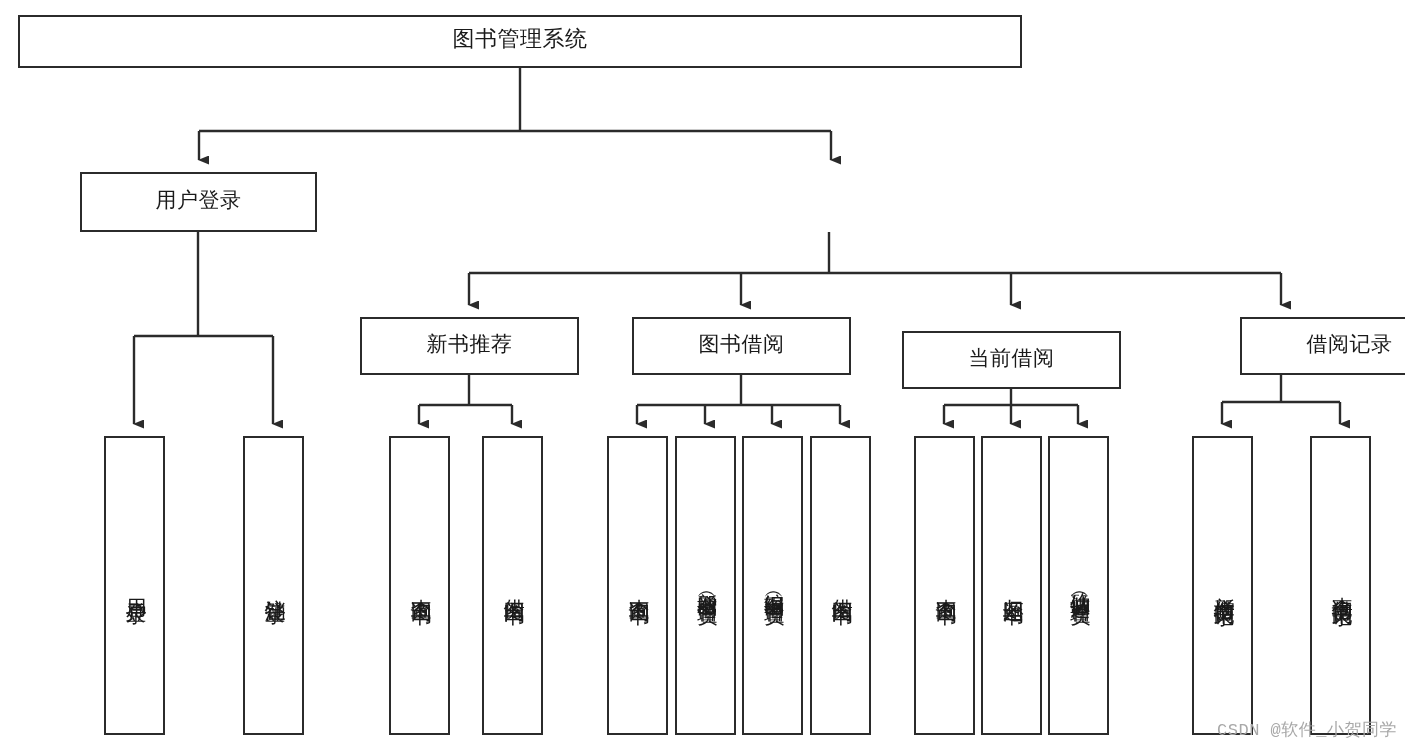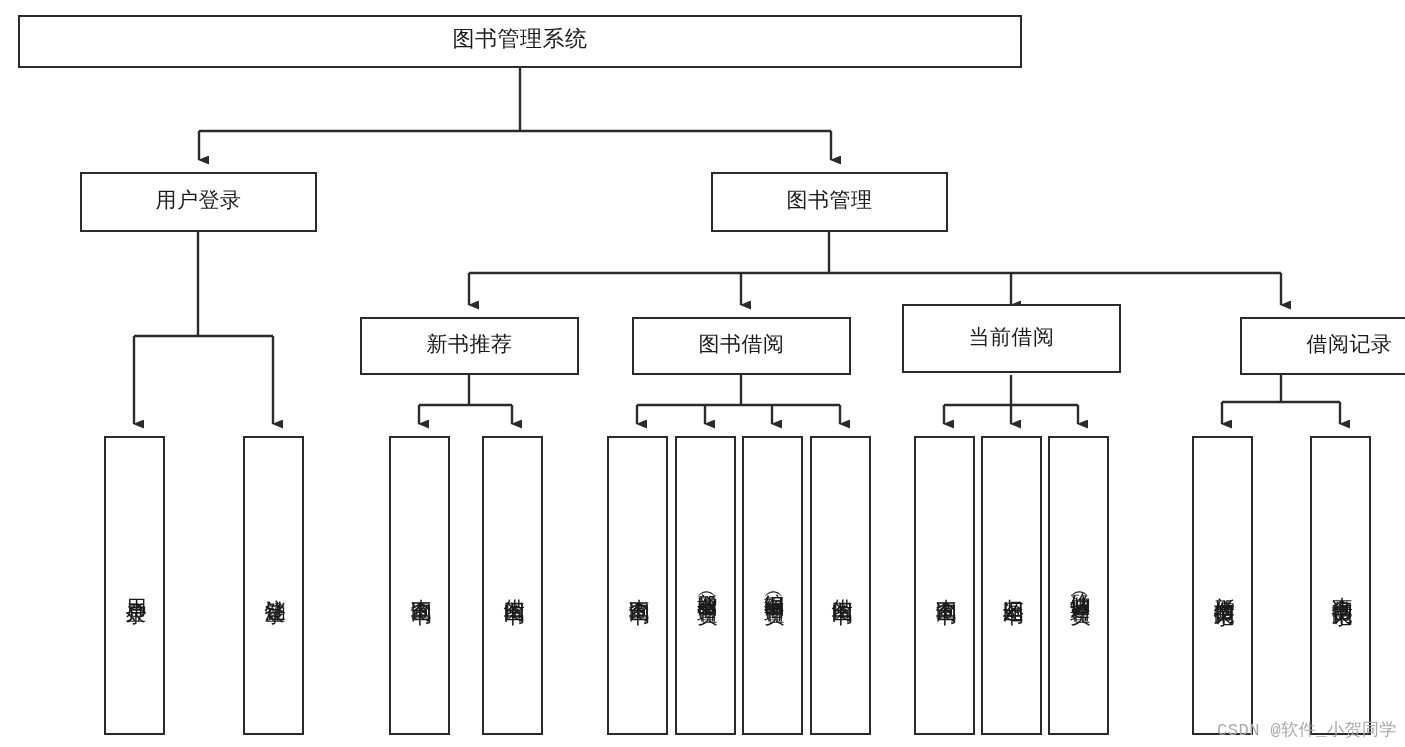--- a/index.html
+++ b/index.html
@@ -142,31 +142,28 @@
     </g>
   </svg>
 
   <div class="node-box root" style="left:18px; top:15px; width:1004px; height:53px;">
     <span class="node-label-h">图书管理系统</span>
   </div>
 
   <div class="node-box" style="left:80px; top:172px; width:237px; height:60px;">
     <span class="node-label-h">用户登录</span>
   </div>
-  <div class="node-box" style="left:711px; top:172px; width:237px; height:60px;">
-    <span class="node-label-h">图书管理</span>
-  </div>
 
   <div class="node-box" style="left:632px; top:317px; width:219px; height:58px;">
     <span class="node-label-h">图书借阅</span>
   </div>
   <div class="node-box" style="left:360px; top:317px; width:219px; height:58px;">
     <span class="node-label-h">新书推荐</span>
   </div>
-  <div class="node-box" style="left:902px; top:304px; width:219px; height:69px;text-align:center;">
+  <div class="node-box" style="left:902px; top:331px; width:219px; height:58px;text-align:center;">
     <span class="node-label-h">当前借阅</span>
   </div>
   <div class="node-box" style="left:1240px; top:317px; width:219px; height:58px;">
     <span class="node-label-h">借阅记录</span>
   </div>
 
   <div class="node-box leaf" style="left:104px; top:436px; width:61px; height:299px;">
     <span class="node-label-v">用户登录</span>
   </div>
   <div class="node-box leaf" style="left:243px; top:436px; width:61px; height:299px;">

